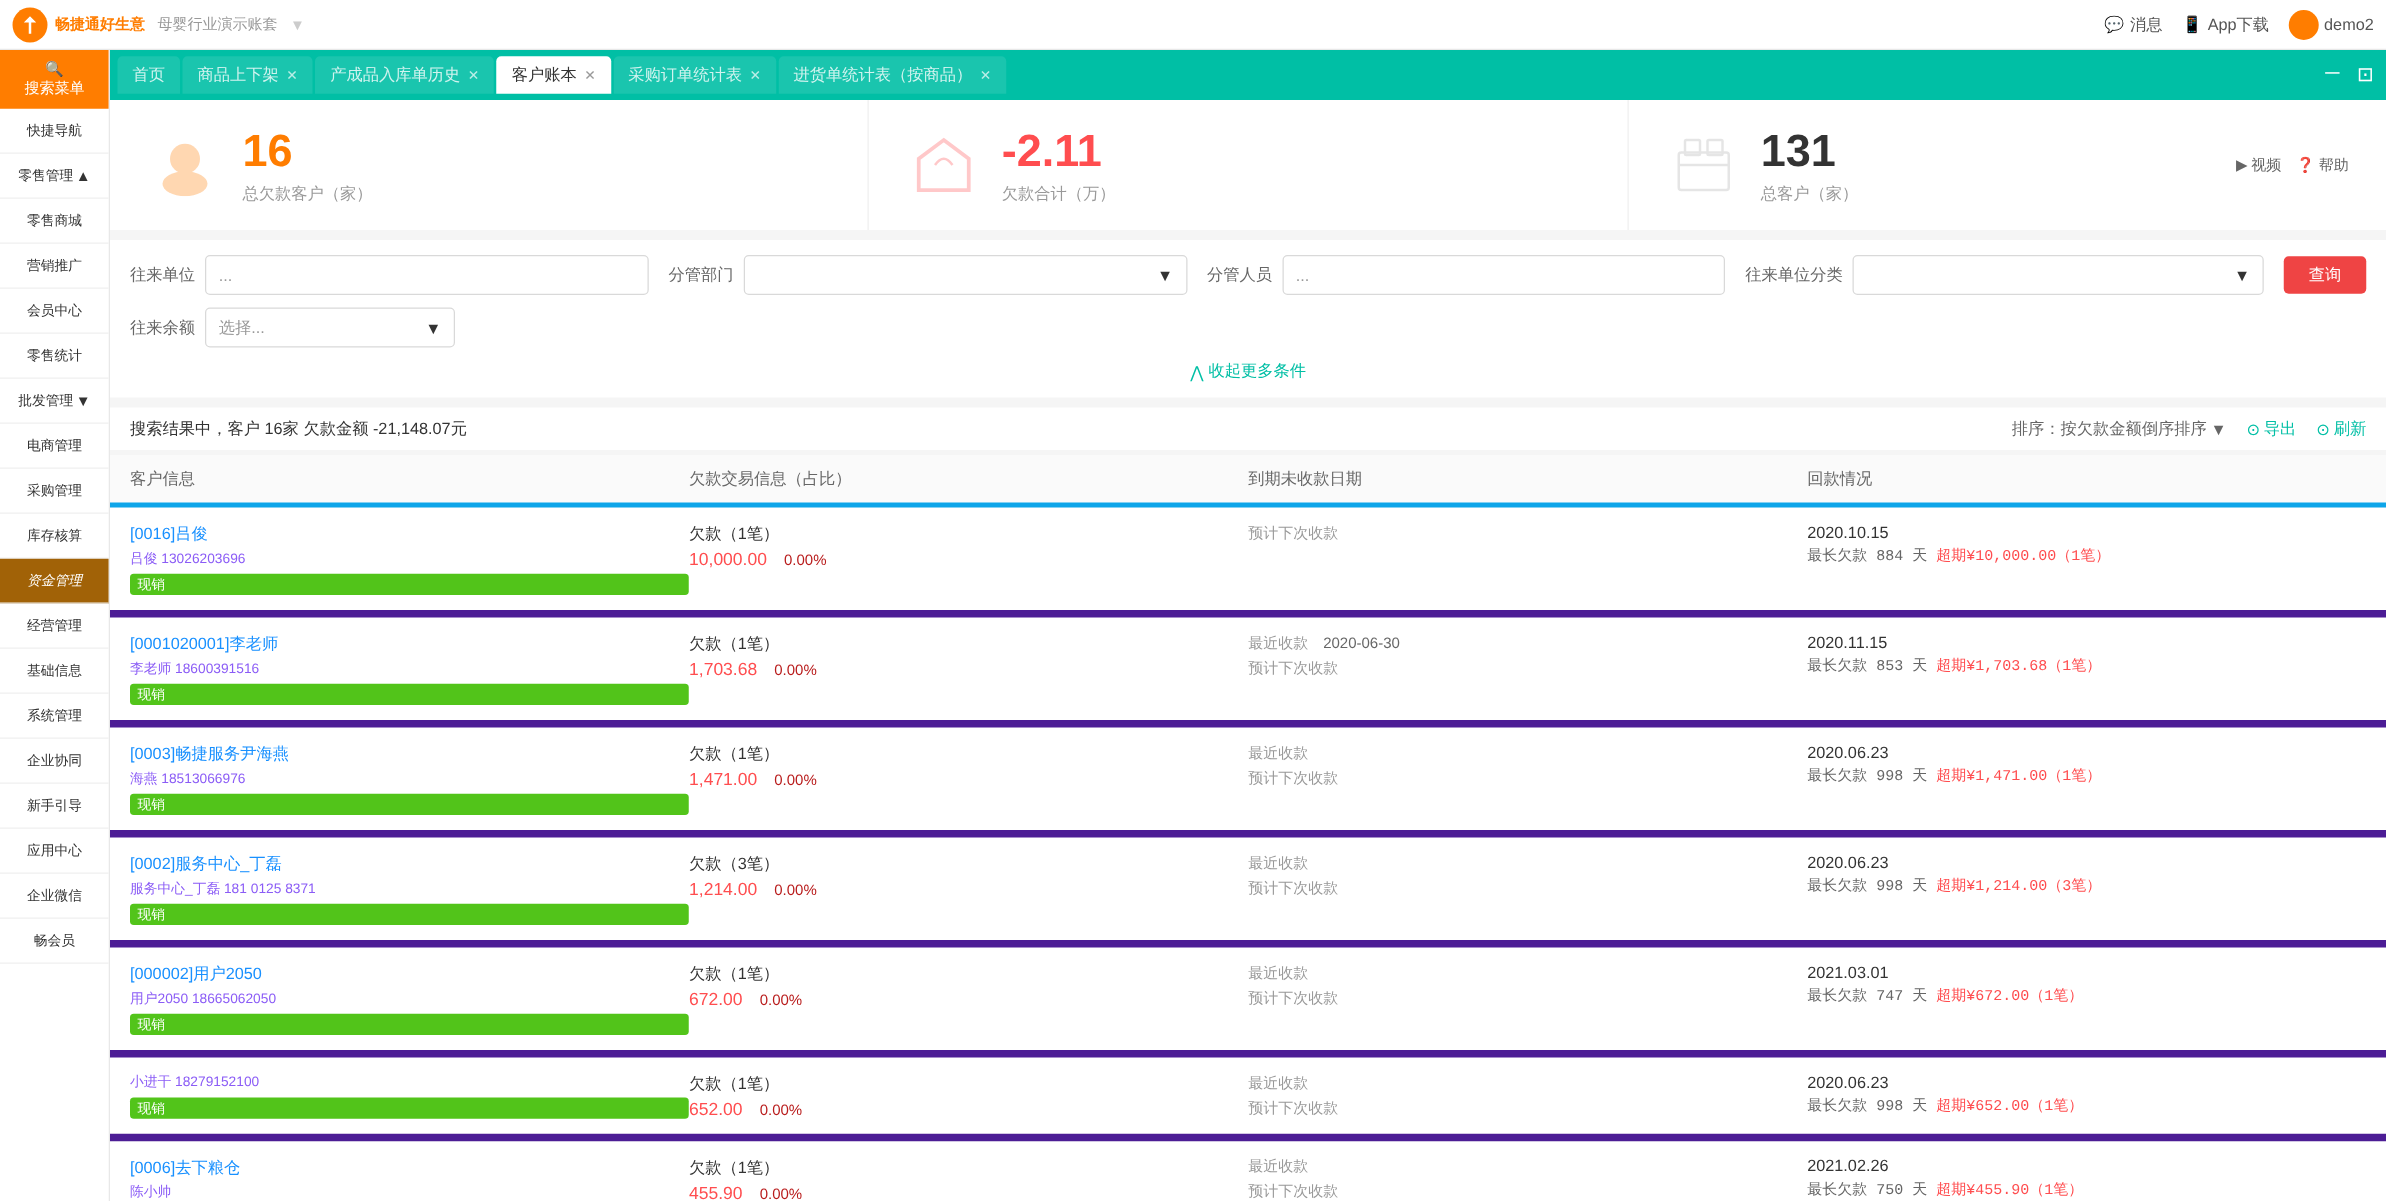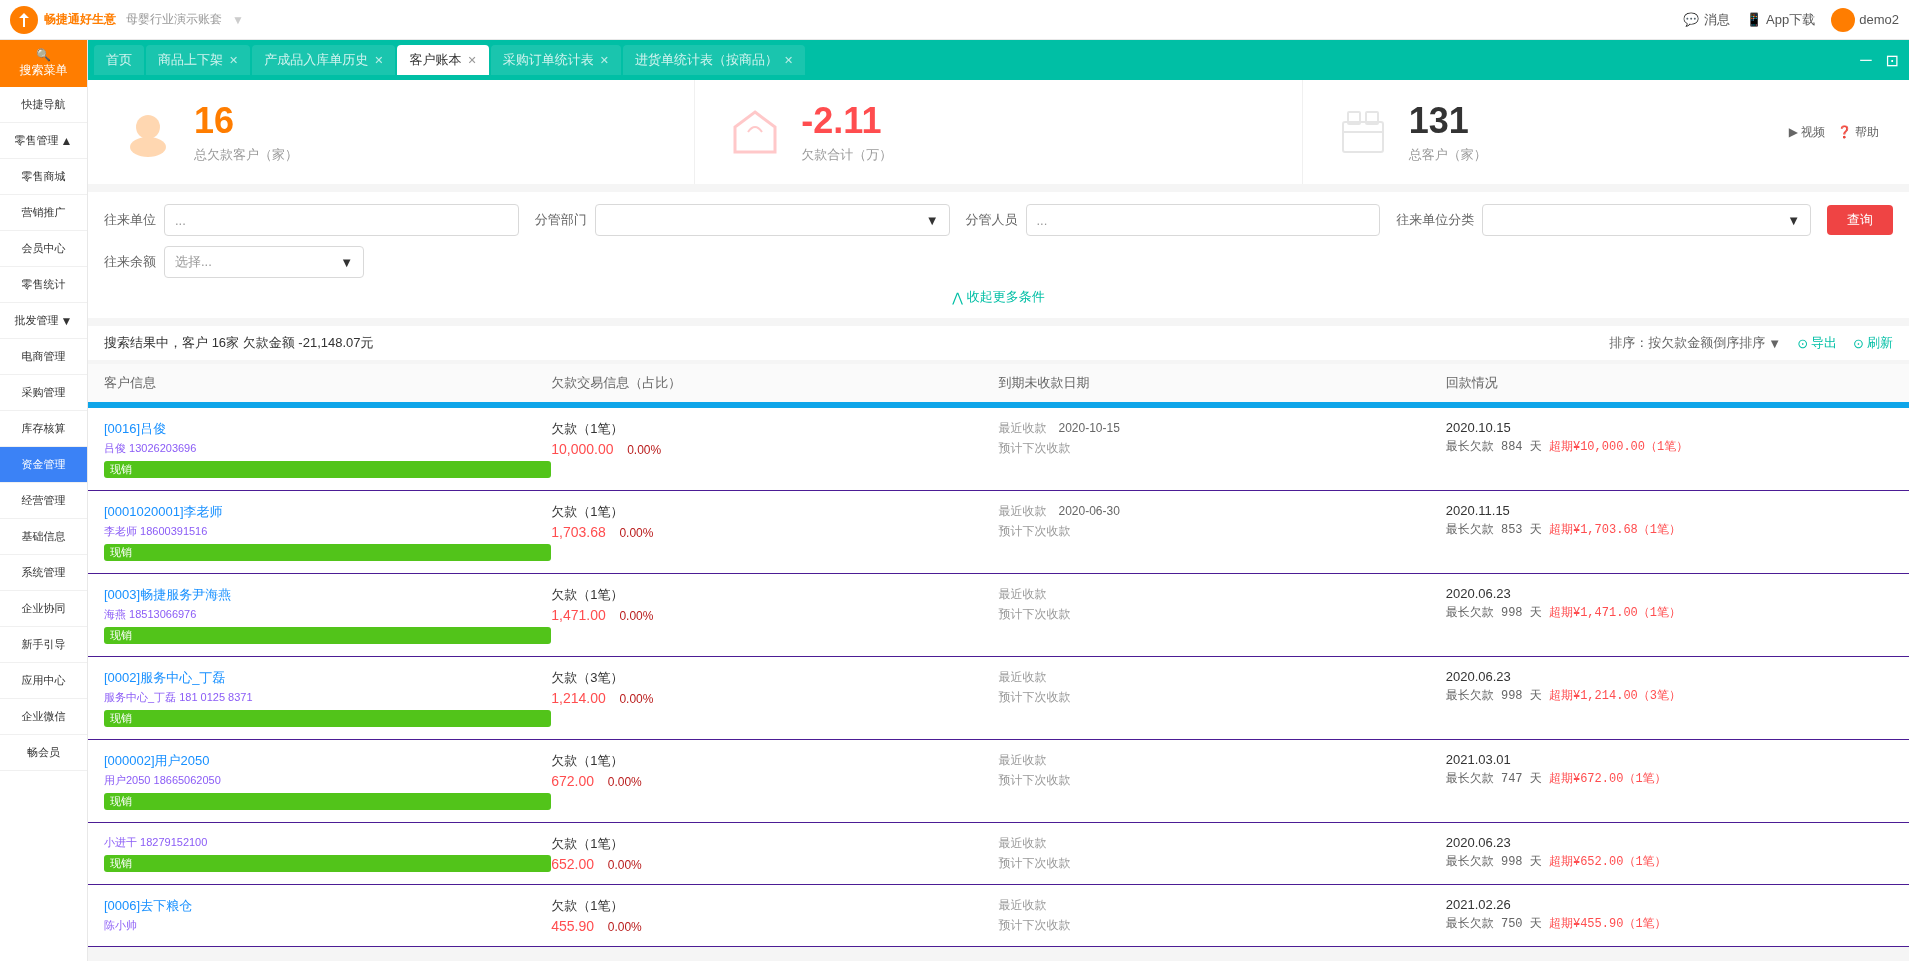--- a/index.html
+++ b/index.html
@@ -15,21 +15,21 @@
     .top-bar-right { display: flex; align-items: center; gap: 16px; }
     .top-bar-btn { display: flex; align-items: center; gap: 4px; font-size: 13px; color: #555; cursor: pointer; }
 
     
     .main-layout { display: flex; flex: 1; overflow: hidden; }
 
     
     .sidebar { width: 88px; background: #fff; border-right: 1px solid #e8e8e8; display: flex; flex-direction: column; overflow-y: auto; }
     .sidebar-search { padding: 8px 6px; background: #ff7d00; color: #fff; text-align: center; font-size: 12px; cursor: pointer; }
     .sidebar-item { padding: 10px 4px; text-align: center; font-size: 12px; color: #333; cursor: pointer; border-bottom: 1px solid #f0f0f0; }
-    .sidebar-item.active { background: #3b82f6; color: #fff; }
+    .sidebar-item.active { background: #a16207; color: #fff; font-style: italic; }
     .sidebar-item.has-arrow { display: flex; align-items: center; justify-content: center; gap: 2px; }
 
     
     .content-area { flex: 1; display: flex; flex-direction: column; overflow: hidden; }
 
     
     .tab-bar { background: #00bfa5; display: flex; align-items: center; height: 40px; padding: 0 6px; gap: 2px; }
     .tab-item { display: flex; align-items: center; gap: 4px; padding: 6px 12px; border-radius: 4px 4px 0 0; font-size: 13px; color: rgba(255,255,255,0.8); cursor: pointer; background: rgba(255,255,255,0.1); }
     .tab-item.active { background: #fff; color: #333; }
     .tab-close { font-size: 11px; color: rgba(255,255,255,0.7); margin-left: 2px; }
@@ -67,23 +67,23 @@
     .collapse-btn { text-align: center; color: #00bfa5; font-size: 13px; cursor: pointer; margin-top: 4px; display: flex; align-items: center; justify-content: center; gap: 4px; }
 
     
     .results-bar { background: #fff; padding: 8px 16px; display: flex; align-items: center; justify-content: space-between; margin-bottom: 4px; }
     .results-actions { display: flex; align-items: center; gap: 16px; font-size: 13px; color: #666; }
     .results-actions .sort-btn { display: flex; align-items: center; gap: 3px; cursor: pointer; }
     .results-actions .action-btn { display: flex; align-items: center; gap: 3px; cursor: pointer; color: #00bfa5; }
 
     
     .table-area { background: #fff; }
-    .table-header { display: grid; grid-template-columns: 2fr 2fr 2fr 2fr; padding: 10px 16px; border-bottom: 6px solid #0ea5e9; background: #fafafa; }
+    .table-header { display: grid; grid-template-columns: 2fr 2fr 2fr 2fr; padding: 10px 16px; border-bottom: 4px solid #0ea5e9; background: #fafafa; }
     .table-header-cell { font-size: 13px; color: #666; font-weight: 500; }
-    .table-row { display: grid; grid-template-columns: 2fr 2fr 2fr 2fr; padding: 12px 16px; border-bottom: 1px solid #4c1d95; align-items: start; }
+    .table-row { display: grid; grid-template-columns: 2fr 2fr 2fr 2fr; padding: 12px 16px; border-bottom: 6px solid #4c1d95; align-items: start; }
 
     .customer-info { display: flex; flex-direction: column; gap: 3px; }
     .customer-name { color: #1890ff; font-size: 13px; cursor: pointer; }
     .customer-detail { font-size: 11px; color: #8b5cf6; }
     .customer-tag { display: inline-block; background: #52c41a; color: #fff; font-size: 11px; padding: 1px 6px; border-radius: 3px; margin-top: 2px; }
 
     .debt-info { display: flex; flex-direction: column; gap: 3px; }
     .debt-label { font-size: 13px; color: #333; }
     .debt-amount { color: #ff4d4f; font-size: 14px; font-weight: 500; }
     .debt-ratio { font-size: 12px; color: #b91c1c; margin-left: 10px; }
@@ -377,21 +377,20 @@
               <span class="customer-tag">现销</span>
             </div>
             <div class="debt-info">
               <span class="debt-label">欠款（1笔）</span>
               <div>
                 <span class="debt-amount">10,000.00</span>
                 <span class="debt-ratio">0.00%</span>
               </div>
             </div>
             <div class="collection-info">
-              <div class="collection-row"><span class="label">最近收款</span>　2020-10-15</div>
               <div class="collection-row"><span class="label">预计下次收款</span></div>
             </div>
             <div class="overdue-info">
               <span class="overdue-date">2020.10.15</span>
               <span class="overdue-detail">最长欠款 884 天 <span class="overdue-amount">超期¥10,000.00（1笔）</span></span>
             </div>
           </div>
 
           <div class="table-row">
             <div class="customer-info">

